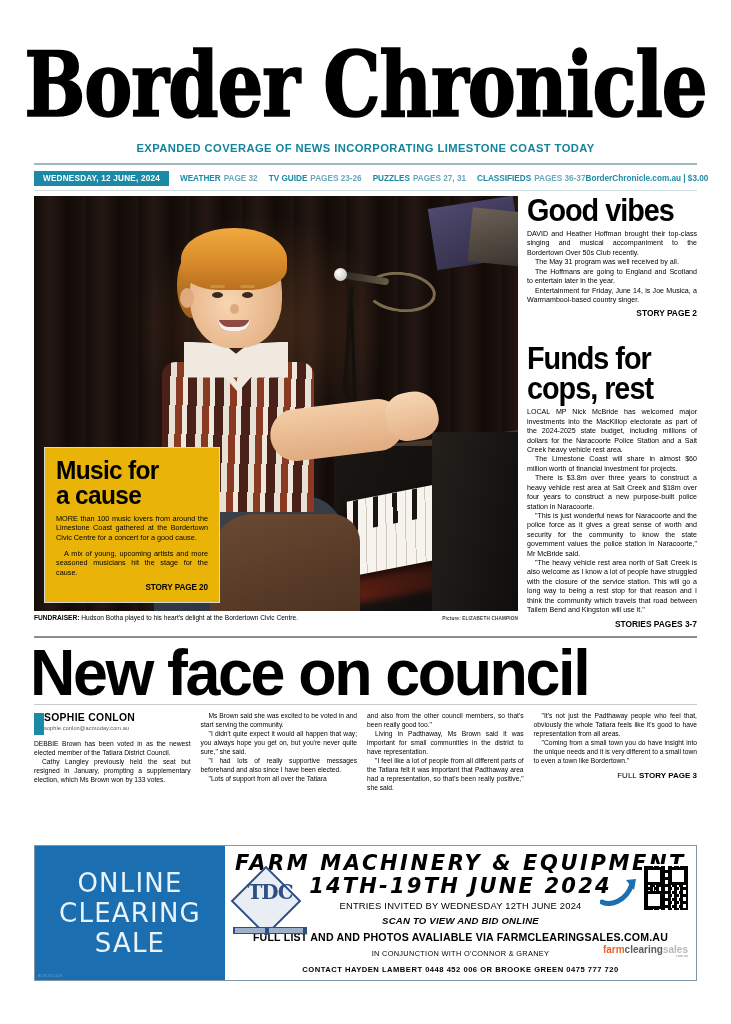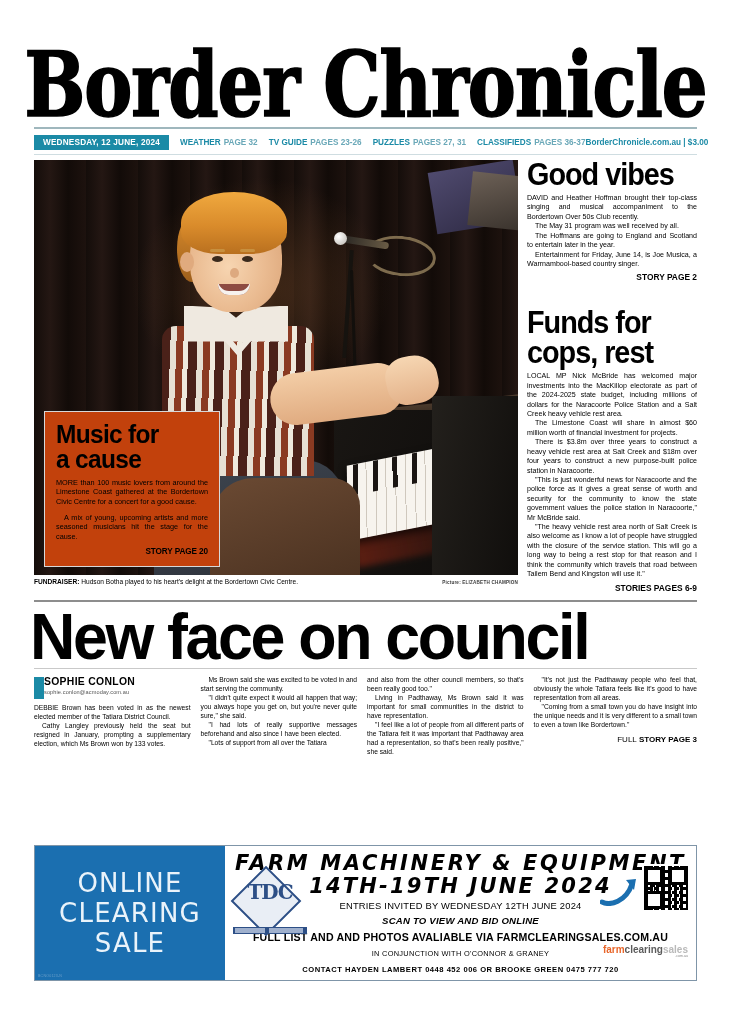--- a/index.html
+++ b/index.html
@@ -126,21 +126,21 @@
   .mic-stand{position:absolute;left:312px;top:90px;width:4px;height:108px;background:#16130f;transform:rotate(4deg);}
   .mic-cable{position:absolute;left:318px;top:110px;width:3px;height:110px;
     background:#120f0c;border-radius:2px;transform:rotate(-2deg);}
   .sheet{position:absolute;left:398px;top:6px;width:86px;height:62px;
     background:linear-gradient(160deg,#4f4a6e,#2e2a44);transform:rotate(-9deg);}
   .sheet2{position:absolute;left:436px;top:14px;width:54px;height:54px;
     background:linear-gradient(160deg,#6d6157,#3a332d);transform:rotate(6deg);}
 
   
   .capbox{
-    position:absolute;left:10px;bottom:8px;width:176px;background:#c2410c;
+    position:absolute;left:10px;bottom:8px;width:176px;background:#eab308;
     border:1px solid #d8d8d8;padding:10px 11px 10px 11px;box-sizing:border-box;
   }
   .capbox h2{margin:0;font-size:26px;line-height:0.96;font-weight:700;letter-spacing:-0.7px;
     font-stretch:condensed;transform:scaleX(0.94);transform-origin:left top;}
   .capbox p{margin:6px 0 0 0;font-size:7.3px;line-height:1.32;text-align:justify;}
   .capbox p.ind{text-indent:8px;}
   .capbox .storyline{margin-top:5px;text-align:right;font-size:8.2px;font-weight:700;letter-spacing:-0.1px;}
 
   .photo-caption{display:flex;align-items:baseline;margin-top:3px;font-size:6.6px;}
   .photo-caption .txt{flex:1;}
@@ -219,20 +219,21 @@
   .fcs .o{color:#e8662a;} .fcs .g{color:#5b5b5b;} .fcs .gr{color:#b9b9b9;text-align:center;}
   .fcs .sub{display:block;text-align:right;font-size:3.6px;color:#8a8a8a;font-weight:400;margin-top:-1px;}
 </style>
 </head>
 <body>
 
 <div class="page">
 
   <div class="masthead">
     <div class="masthead-title">Border Chronicle</div>
+    <div class="masthead-tagline">EXPANDED COVERAGE OF NEWS INCORPORATING LIMESTONE COAST TODAY</div>
   </div>
   <div class="rule-top"></div>
 
   <div class="infobar">
     <div class="date">WEDNESDAY, 12 JUNE, 2024</div>
     <div class="seg">
       <span>WEATHER</span>
       <span class="pg">PAGE 32</span>
     </div>
     <div class="seg">
@@ -318,21 +319,21 @@
 
       <div class="side-head two">
         <span>Funds for</span><br>
         <span>cops, rest</span>
       </div>
       <p>LOCAL MP Nick McBride has welcomed major investments into the MacKillop electorate as part of the 2024-2025 state budget, including millions of dollars for the Naracoorte Police Station and a Salt Creek heavy vehicle rest area.</p>
       <p class="ind">The Limestone Coast will share in almost $60 million worth of financial investment for projects.</p>
       <p class="ind">There is $3.8m over three years to construct a heavy vehicle rest area at Salt Creek and $18m over four years to construct a new purpose-built police station in Naracoorte.</p>
       <p class="ind">"This is just wonderful news for Naracoorte and the police force as it gives a great sense of worth and security for the community to know the state government values the police station in Naracoorte," Mr McBride said.</p>
       <p class="ind">"The heavy vehicle rest area north of Salt Creek is also welcome as I know a lot of people have struggled with the closure of the service station. This will go a long way to being a rest stop for that reason and I think the community which travels that road between Tailem Bend and Kingston will use it."</p>
-      <div class="storyline">STORIES PAGES 6-9</div>
+      <div class="storyline">STORIES PAGES 3-7</div>
     </div>
   </div>
 
   <div class="main-rule"></div>
   <div class="main-head">New face on council</div>
   <div class="head-underline"></div>
 
   <div class="story">
     <div class="col">
       <div class="byline">

